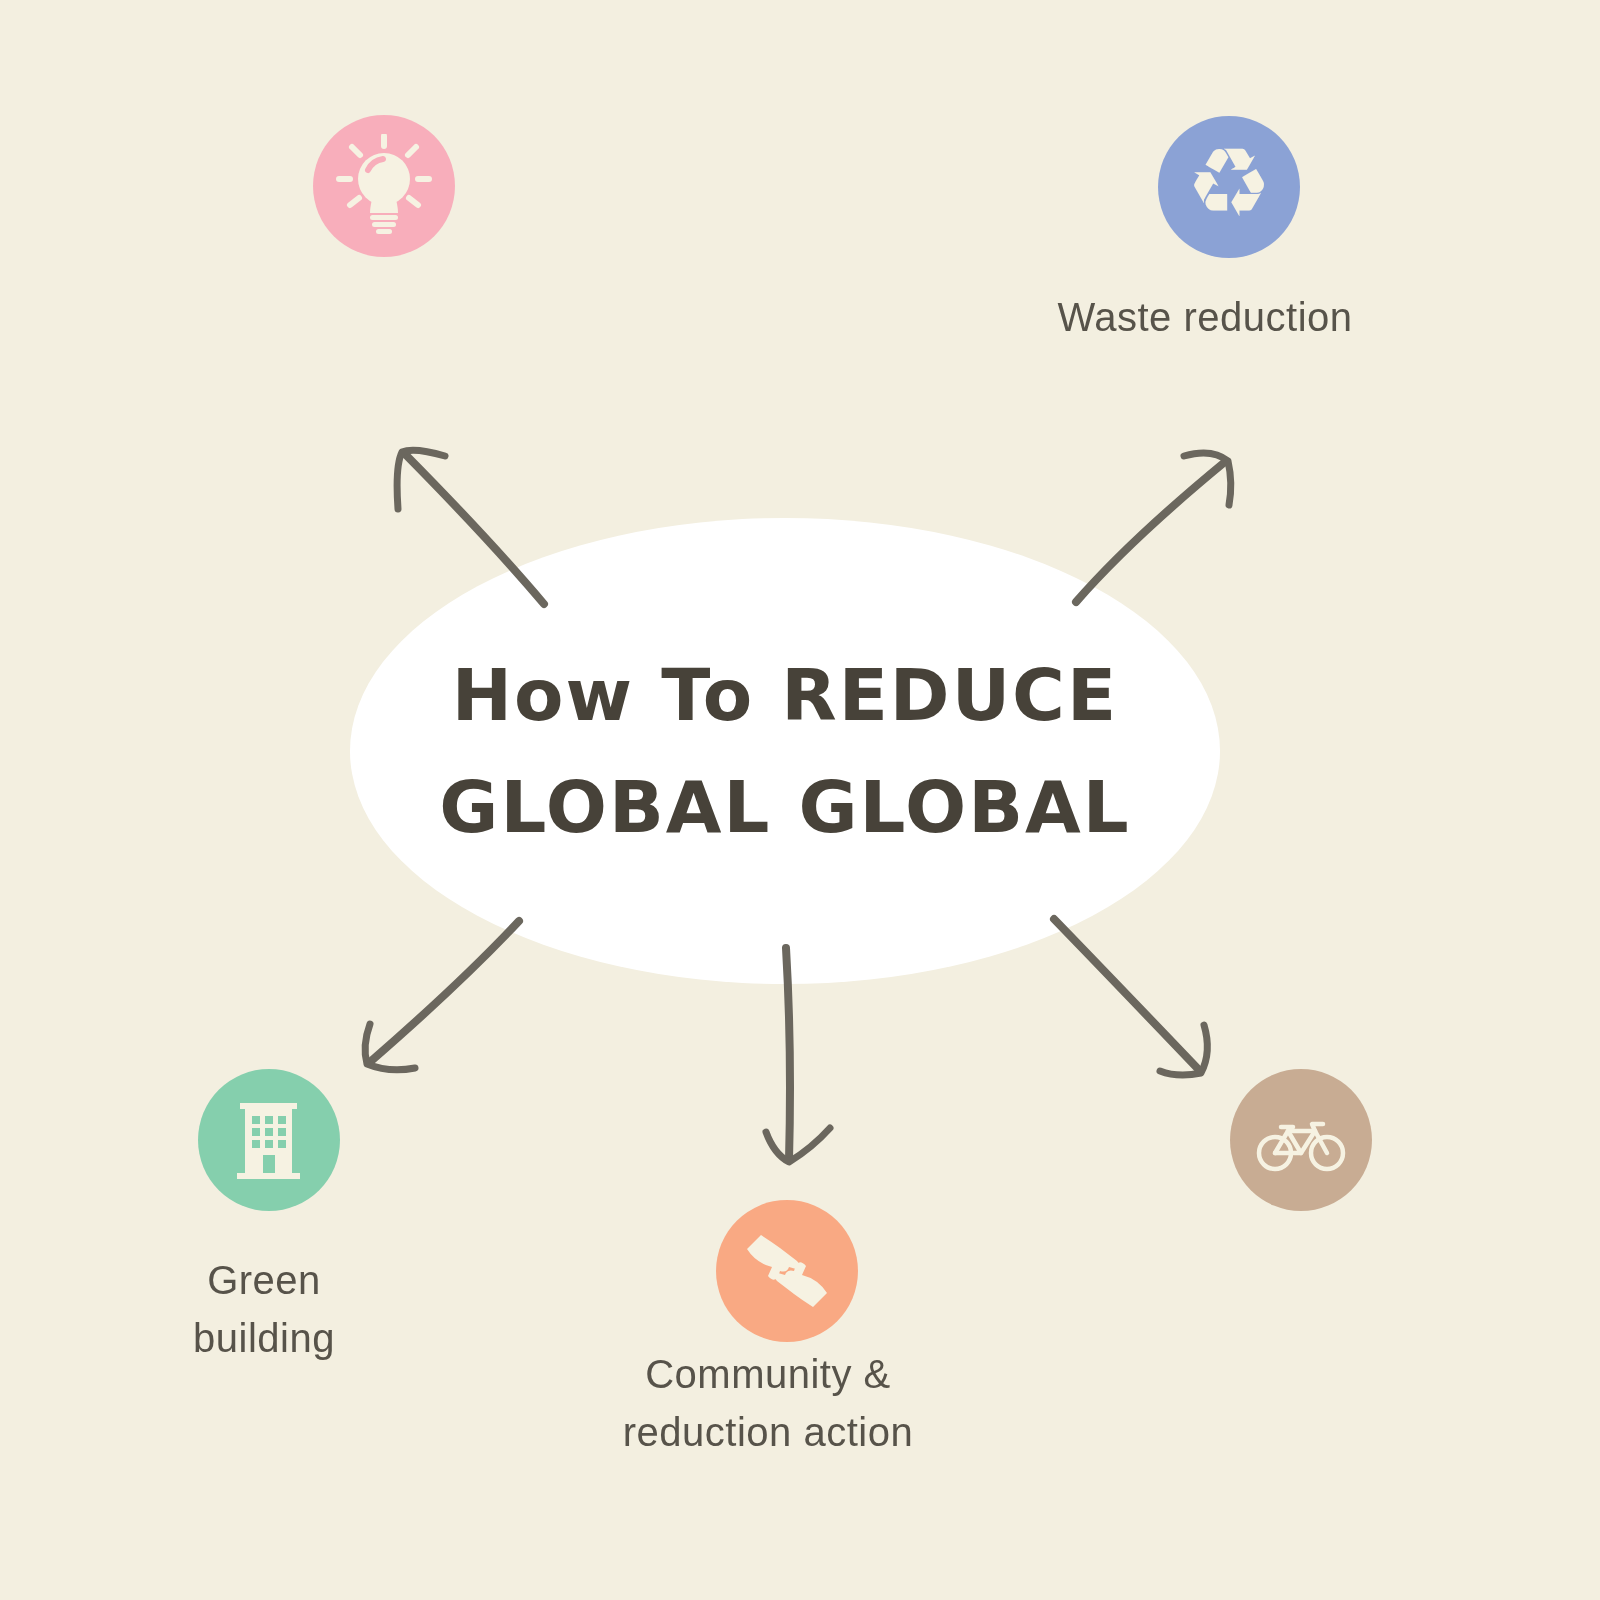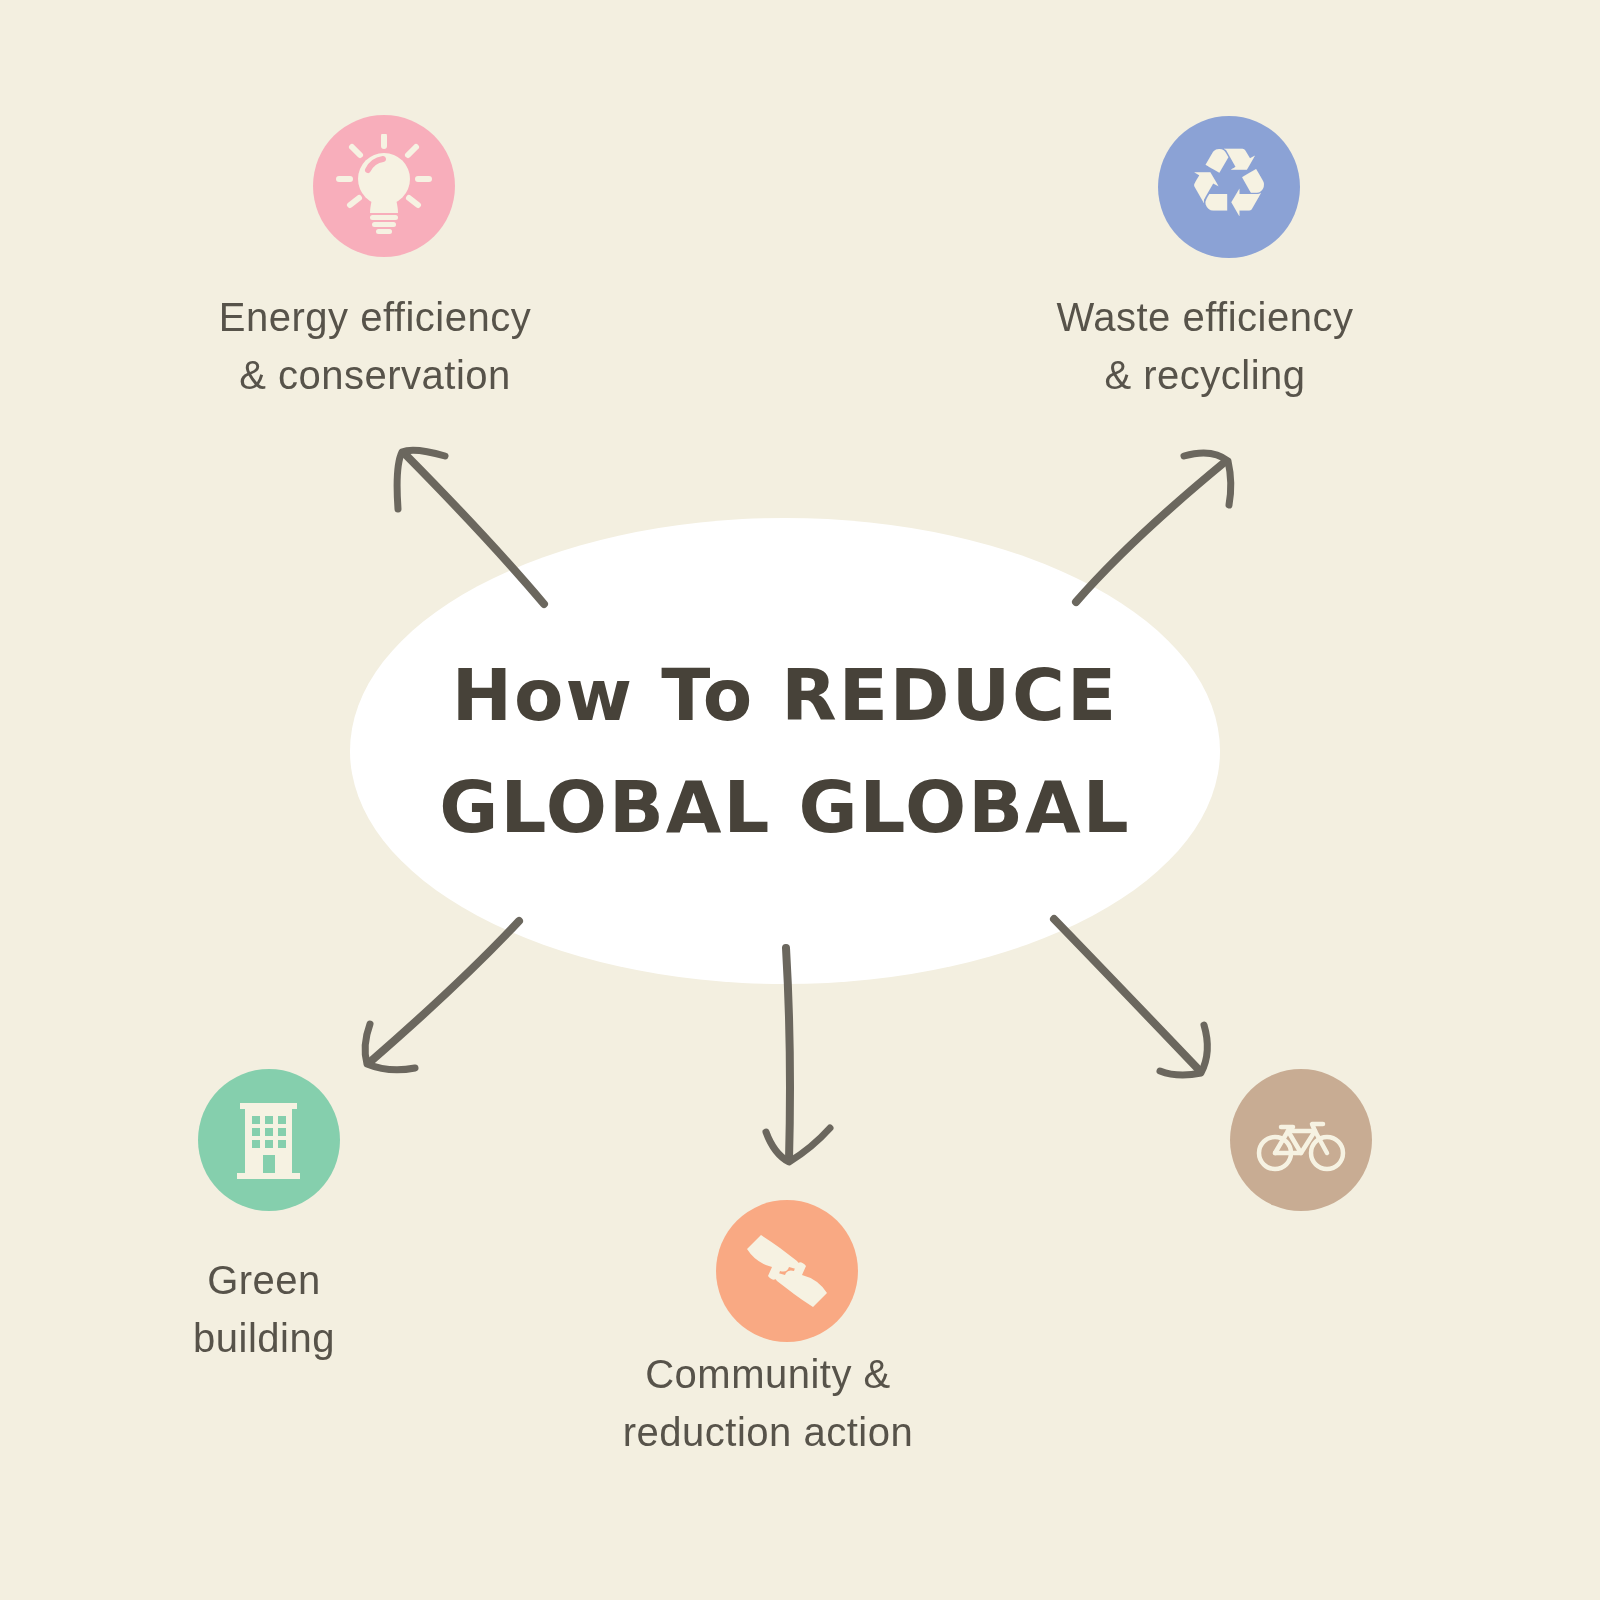--- a/index.html
+++ b/index.html
@@ -132,31 +132,26 @@
         <line x1="25" y1="12" x2="34" y2="19"></line>
       </g>
       <circle cx="0" cy="-7" r="26" fill="#f6f2e2"></circle>
       <path d="M-12,13 Q-14,22 -14,27 L14,27 Q14,22 12,13 Z" fill="#f6f2e2"></path>
       <rect x="-14" y="29" width="28" height="5" rx="2.5" fill="#f6f2e2"></rect>
       <rect x="-12" y="36" width="24" height="5" rx="2.5" fill="#f6f2e2"></rect>
       <rect x="-8" y="43" width="16" height="5" rx="2.5" fill="#f6f2e2"></rect>
       <path d="M-16,-16 A20,20 0 0 1 -1,-27" fill="none" stroke="#f8aebb" stroke-width="6" stroke-linecap="round"></path>
     </svg>
   </div>
-  <div class="node-label lbl-energy">
-    <div>Energy efficiency</div>
-    <div>&amp; conservation</div>
-  </div>
 
   <div class="node-circle circ-waste" style="background-color: rgb(139, 162, 213);">
     <span class="glyph">♻</span>
   </div>
   <div class="node-label lbl-waste">
-    <div>Waste efficiency</div>
-    <div>&amp; recycling</div>
+    <div>Waste reduction</div>
   </div>
 
   <div class="node-circle circ-building" style="background-color: rgb(133, 207, 173);">
     <svg width="104" height="104" viewBox="-52 -52 104 104">
       <rect x="-29" y="-37" width="57" height="6" fill="#f6f2e2"></rect>
       <rect x="-24" y="-31" width="47" height="64" fill="#f6f2e2"></rect>
       <rect x="-32" y="33" width="63" height="6" fill="#f6f2e2"></rect>
       <g fill="#85cfad">
         <rect x="-17" y="-24" width="8" height="8"></rect>
         <rect x="-4" y="-24" width="8" height="8"></rect>

